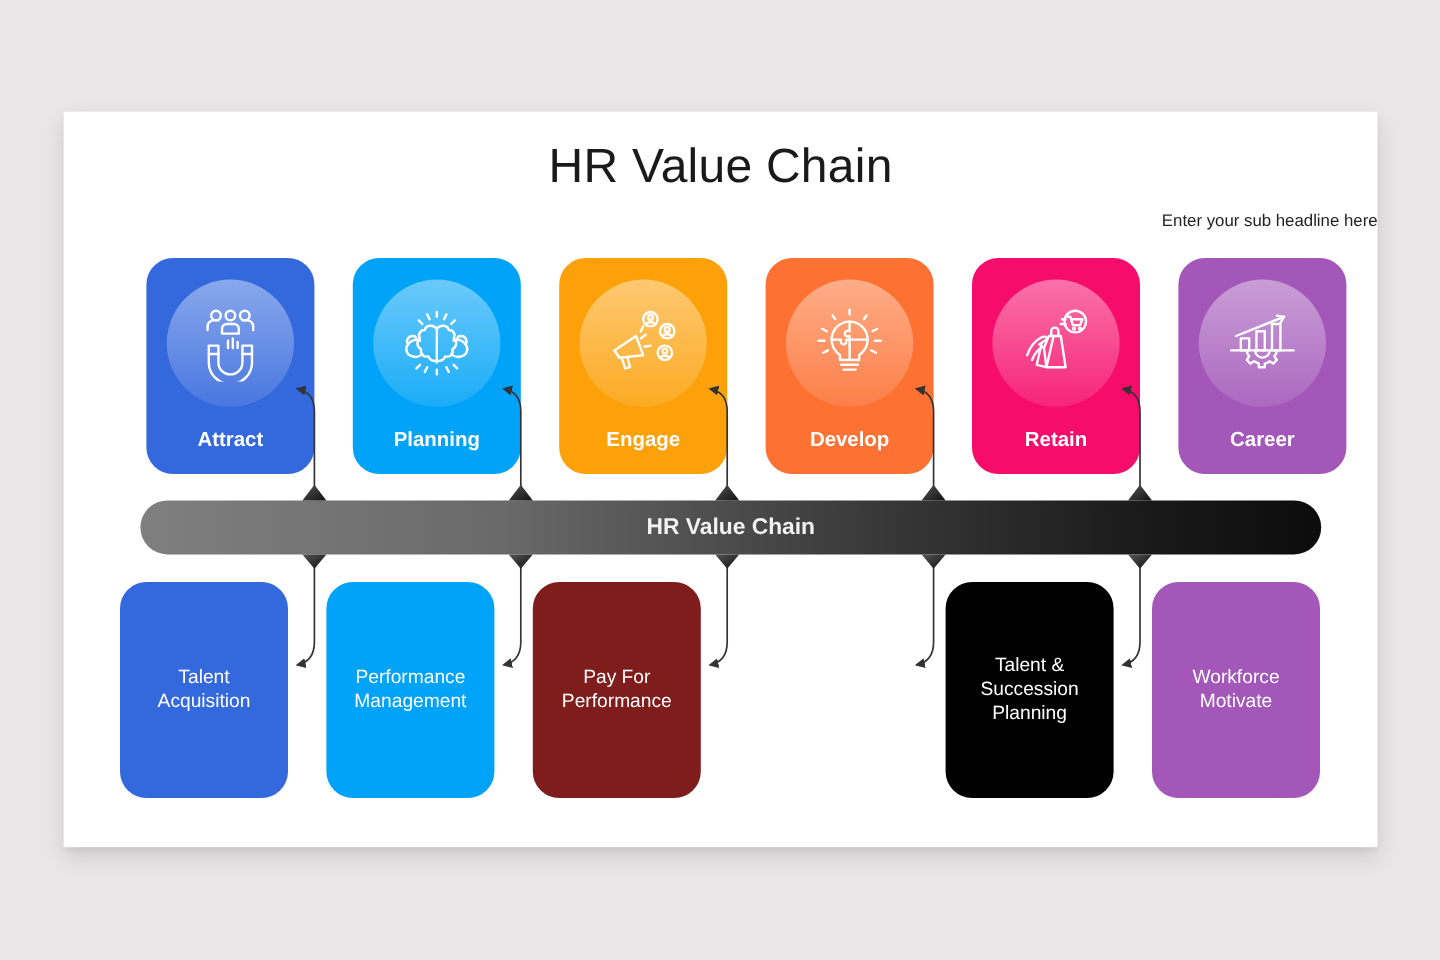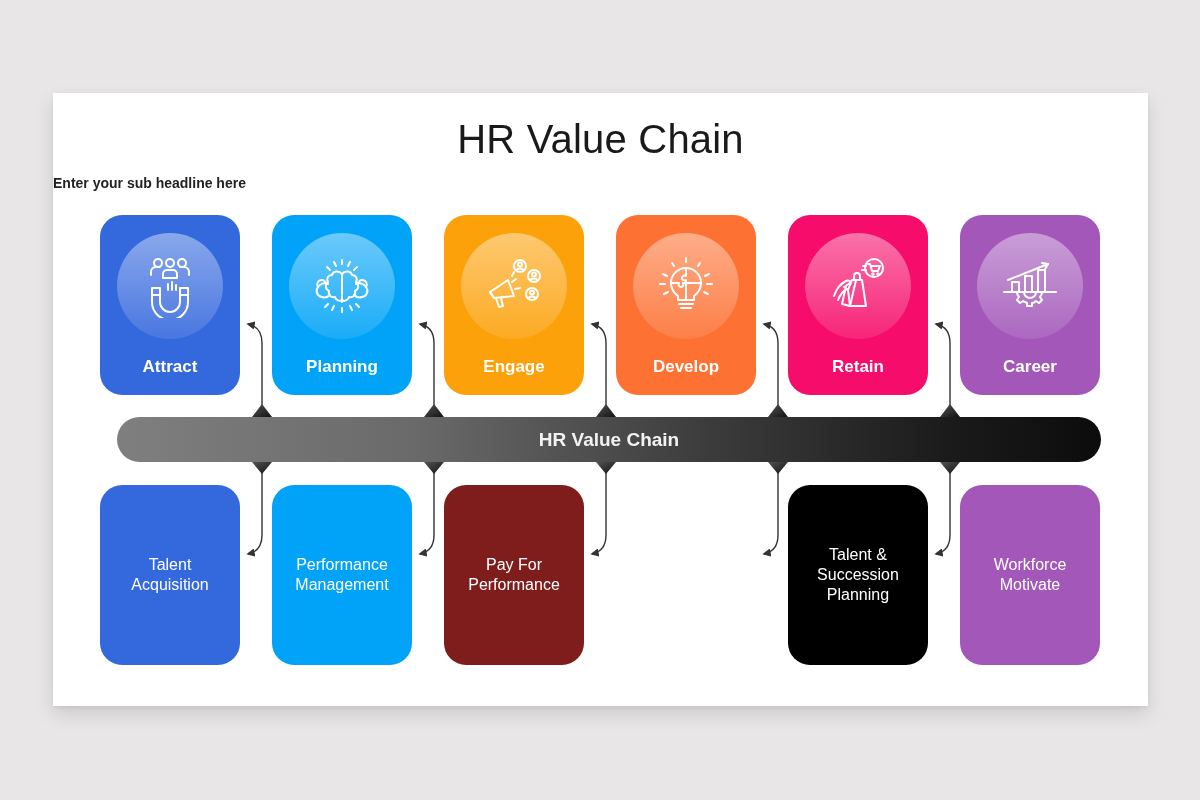--- a/index.html
+++ b/index.html
@@ -8,28 +8,28 @@
   .slide {
     position: absolute; left: 53px; top: 93px; width: 1095px; height: 613px;
     background: #ffffff;
     box-shadow: 0 8px 18px rgba(0,0,0,0.12), 0 2px 4px rgba(0,0,0,0.06);
   }
   .title {
     position: absolute; left: 0; top: 24px; width: 100%; text-align: center;
     font-size: 40px; color: #1a1a1a; font-weight: normal; letter-spacing: 0.2px;
   }
   .subtitle {
-    position: absolute; left: 0; top: 82px; width: 100%; text-align: left;
-    font-size: 14px; color: #222; font-weight: bold;
+    position: absolute; left: 0; top: 82px; width: 100%; text-align: right;
+    font-size: 14px; color: #222;
   }
   .card {
     position: absolute; width: 140px; height: 180px; border-radius: 22px;
     color: #fff; text-align: center;
   }
-  .card.top { top: 122px; }
+  .card.top { top: 122px; margin-left: 22px; }
   .card.bottom { top: 392px; display: flex; align-items: center; justify-content: center; padding: 0 8px; }
   .circle {
     position: absolute; left: 17px; top: 18px; width: 106px; height: 106px; border-radius: 50%;
     background: linear-gradient(180deg, rgba(255,255,255,0.42) 0%, rgba(255,255,255,0.10) 100%);
     display: flex; align-items: center; justify-content: center;
   }
   .circle svg { width: 64px; height: 64px; }
   .card-label {
     position: absolute; left: 0; width: 100%; top: 142px;
     font-size: 17px; font-weight: bold;

